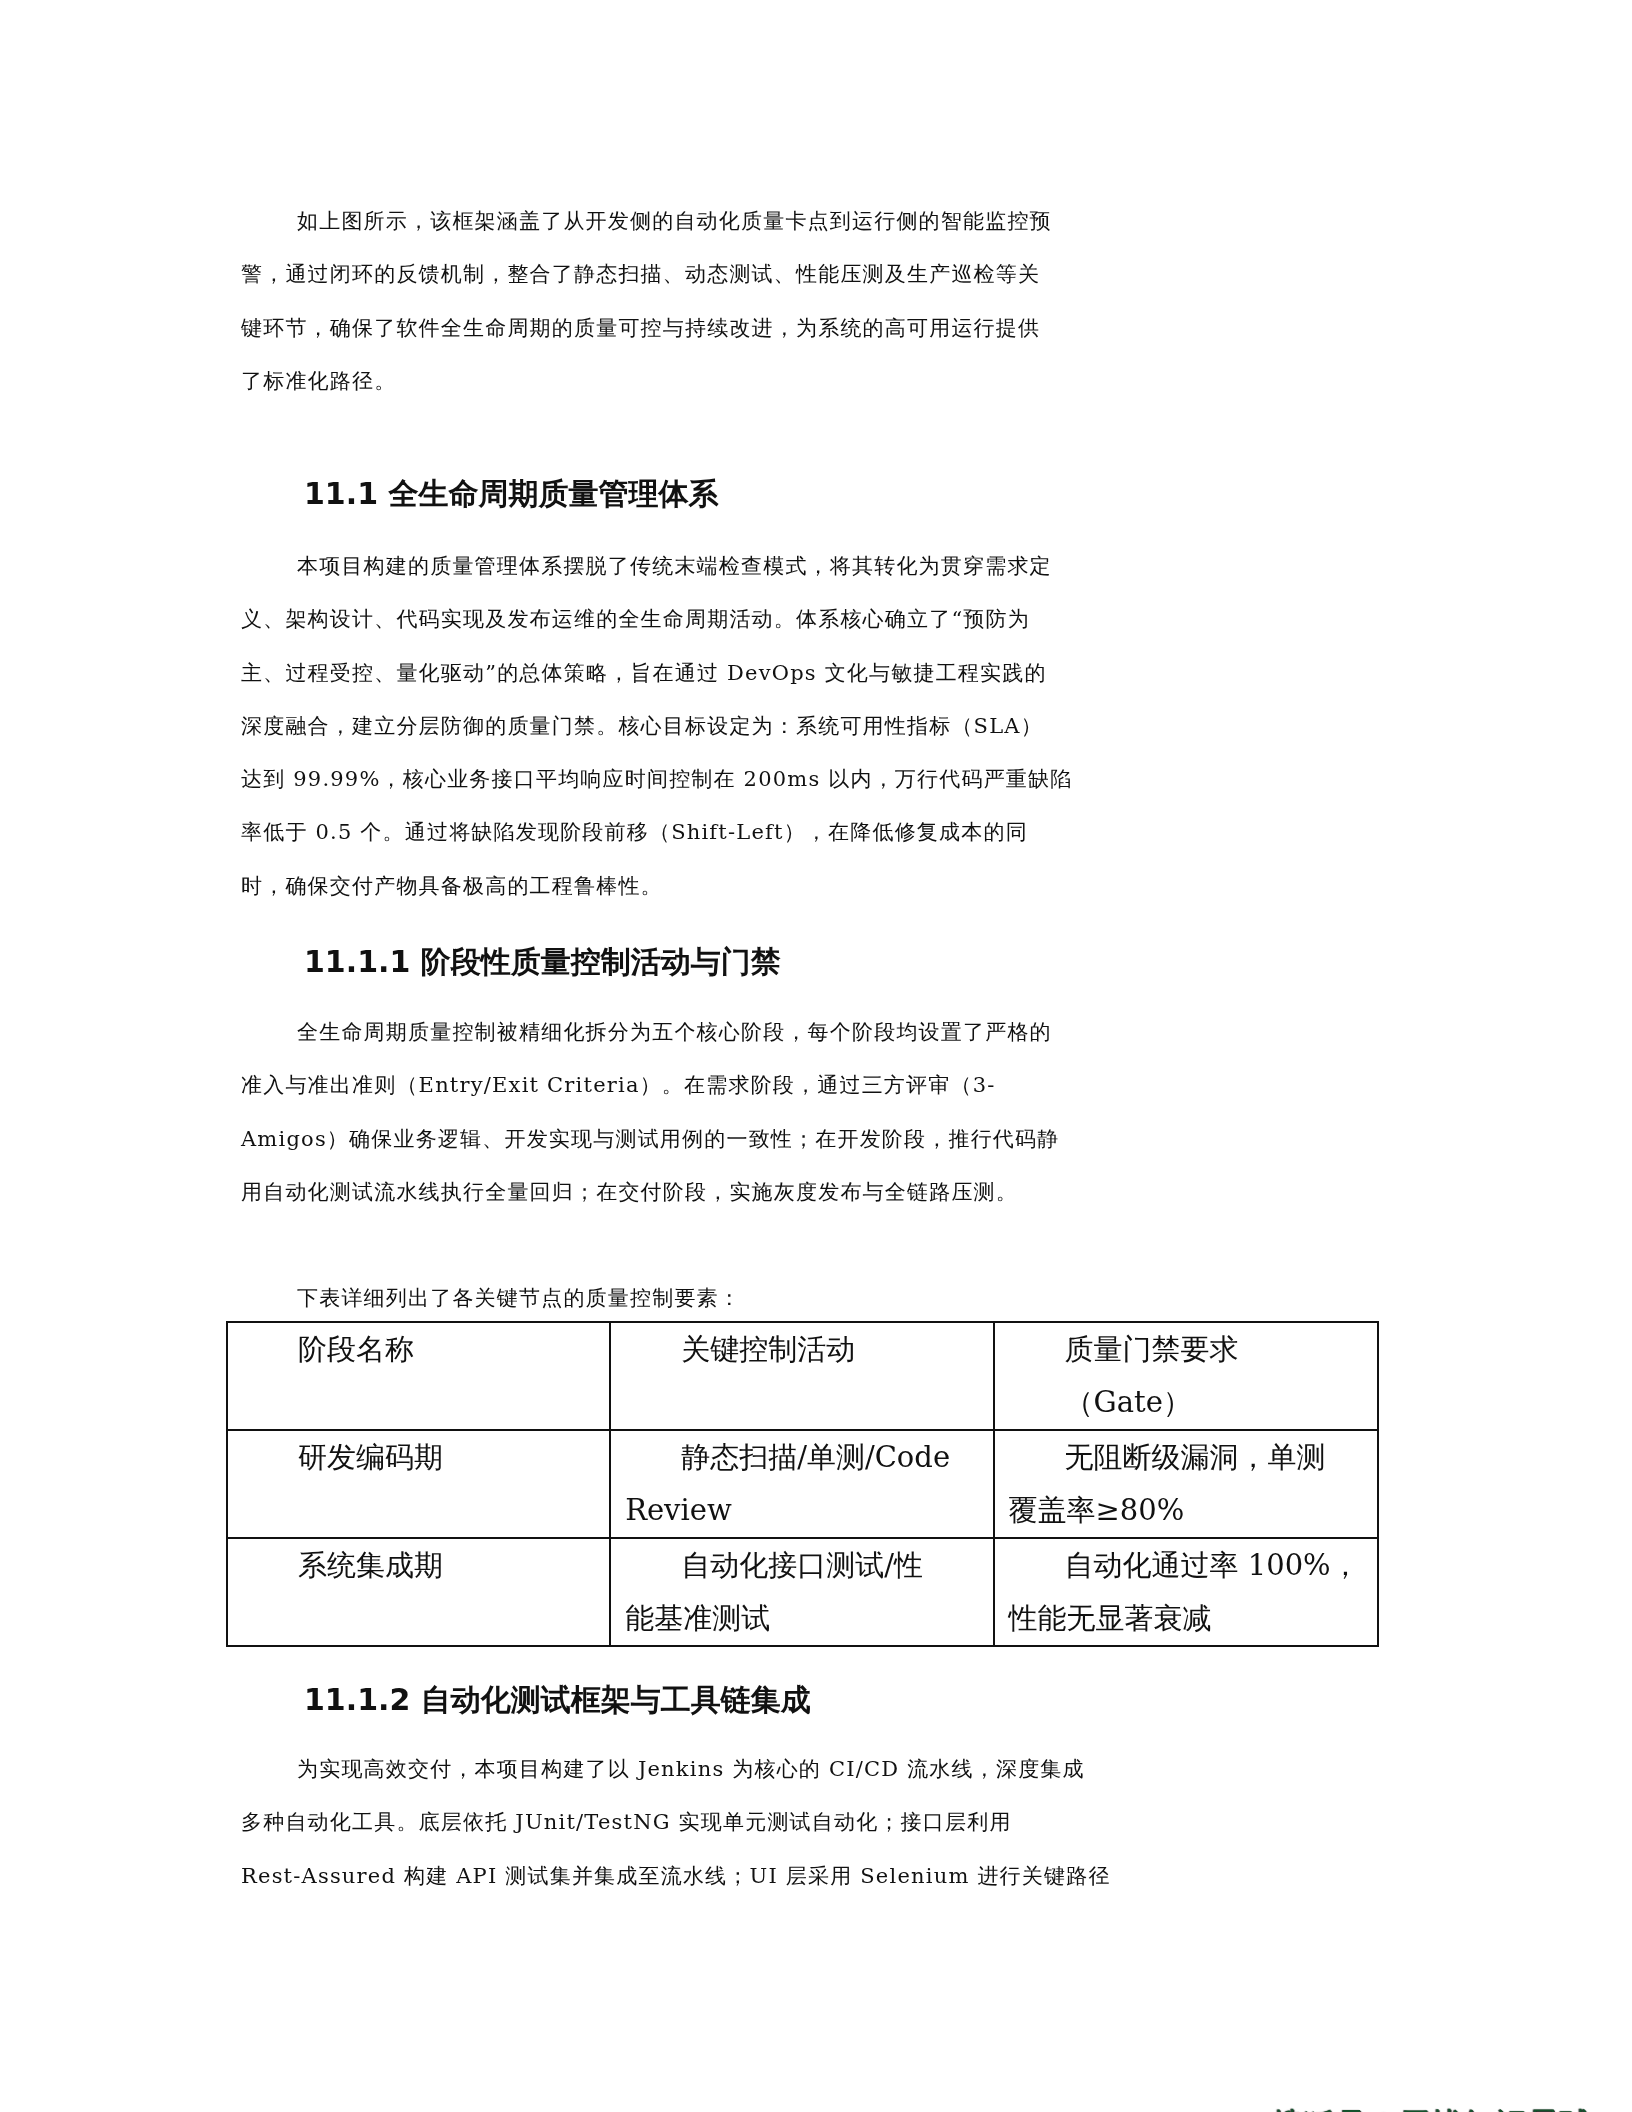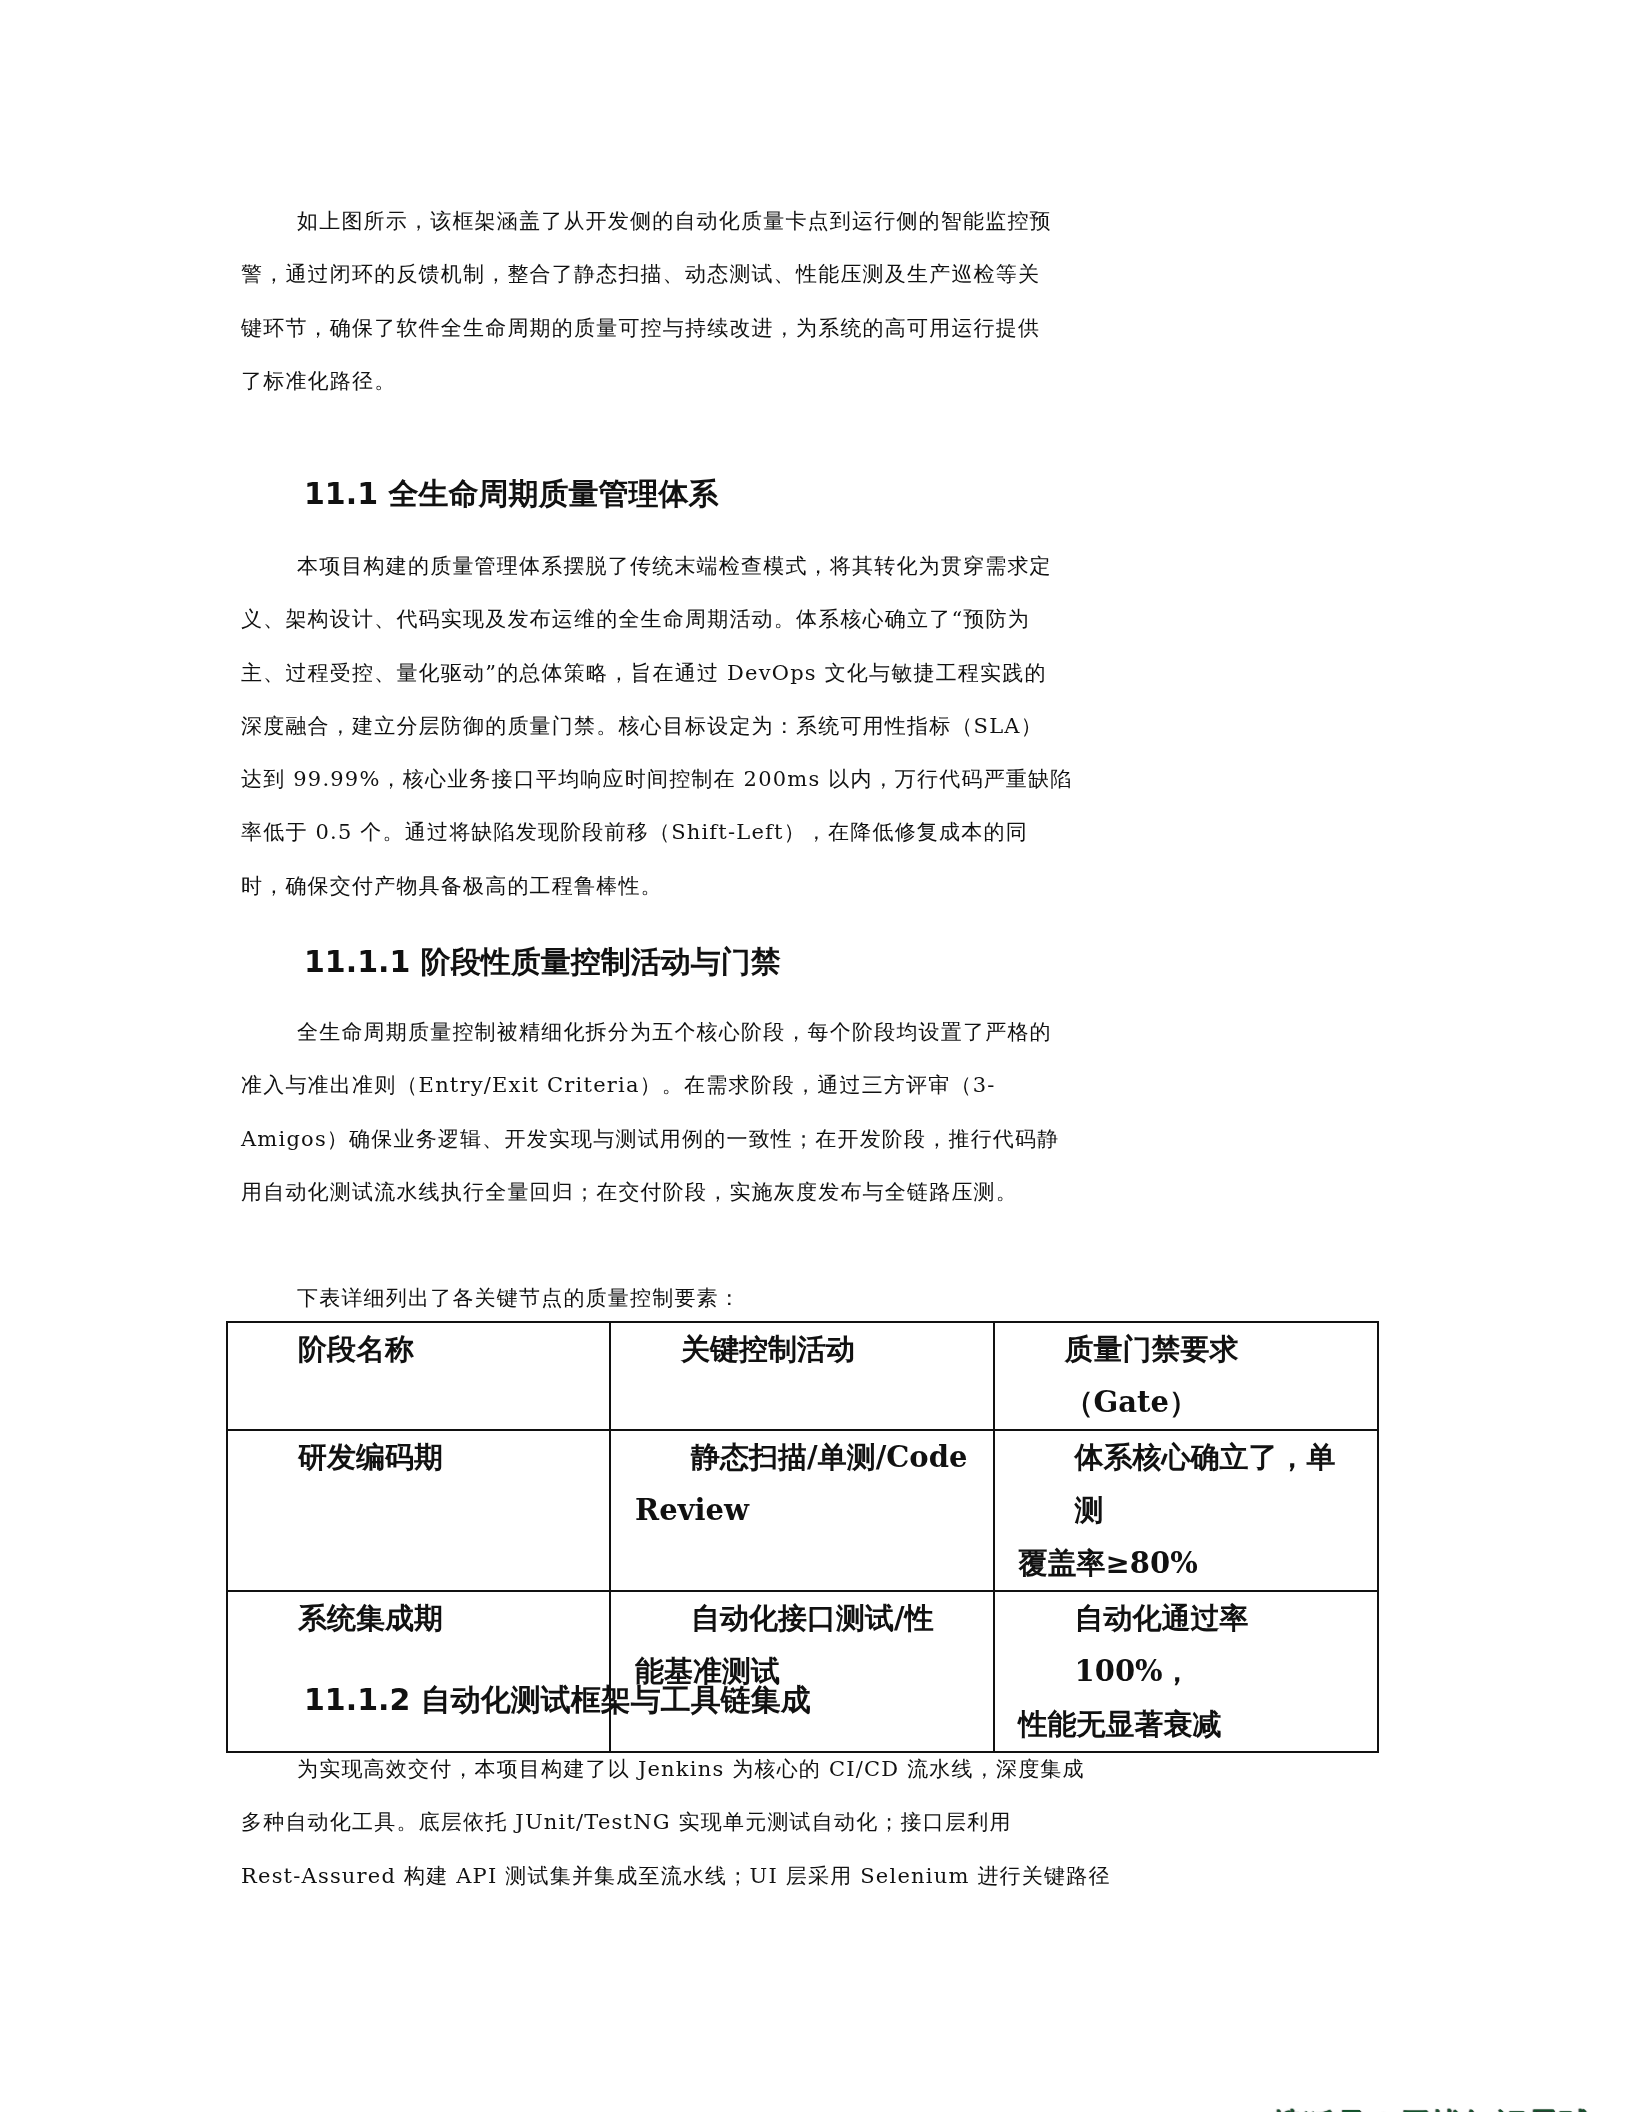--- a/index.html
+++ b/index.html
@@ -3,21 +3,21 @@
 <meta charset="utf-8">
 <style>
   html, body { margin:0; padding:0; background:#ffffff; }
   body { width:1632px; height:2112px; position:relative; overflow:hidden;
          font-family:"DejaVu Serif", "Liberation Serif", serif; color:#111; }
   .p { position:absolute; left:241px; width:1152px; font-size:21px; line-height:53.3px; text-align:justify; letter-spacing:1.2px; }
   .p .ln { display:block; height:53.3px; white-space:nowrap; overflow:visible; }
   .p .ln.ind { padding-left:56px; }
   .h { position:absolute; left:304px; font-family:"DejaVu Sans", "Liberation Sans", sans-serif; font-weight:bold; font-size:30px; color:#111; white-space:nowrap; }
   table.qt { position:absolute; left:226px; top:1321px; width:1153px; border-collapse:collapse; font-size:29px; }
-  table.qt td, table.qt th { border:2px solid #111; vertical-align:top; text-align:left; font-weight:bold; padding:0 24px; line-height:53px; }
+  table.qt td, table.qt th { border:2px solid #111; vertical-align:top; text-align:left; font-weight:normal; padding:0 14px; line-height:53px; }
   table.qt th { height:50px; padding-left:70px; font-family:"DejaVu Serif", "Liberation Serif", serif; }
   table.qt td { height:104px; }
   table.qt td.c1 { padding-left:70px;margin-top:28px; }
   table.qt td .ind { padding-left:56px; }
   .wm { position:absolute; left:1272px; top:2055px; font-family:"DejaVu Sans", "Liberation Sans", sans-serif; font-size:32px; color:#14532d; text-shadow:1px 1px 1px #222, -1px 0 1px #444; white-space:nowrap;margin-top:48px; }
 </style>
 </head>
 <body>
 
 <div class="p" style="top:195px;">
@@ -64,21 +64,21 @@
     <th>关键控制活动</th>
     <th>质量门禁要求（Gate）</th>
   </tr>
   <tr>
     <td class="c1">研发编码期</td>
     <td>
       <div class="ind">静态扫描/单测/Code</div>
       <div>Review</div>
     </td>
     <td>
-      <div class="ind">体系核心确立了，单测</div>
+      <div class="ind">无阻断级漏洞，单测</div>
       <div>覆盖率≥80%</div>
     </td>
   </tr>
   <tr>
     <td class="c1">系统集成期</td>
     <td>
       <div class="ind">自动化接口测试/性</div>
       <div>能基准测试</div>
     </td>
     <td>

